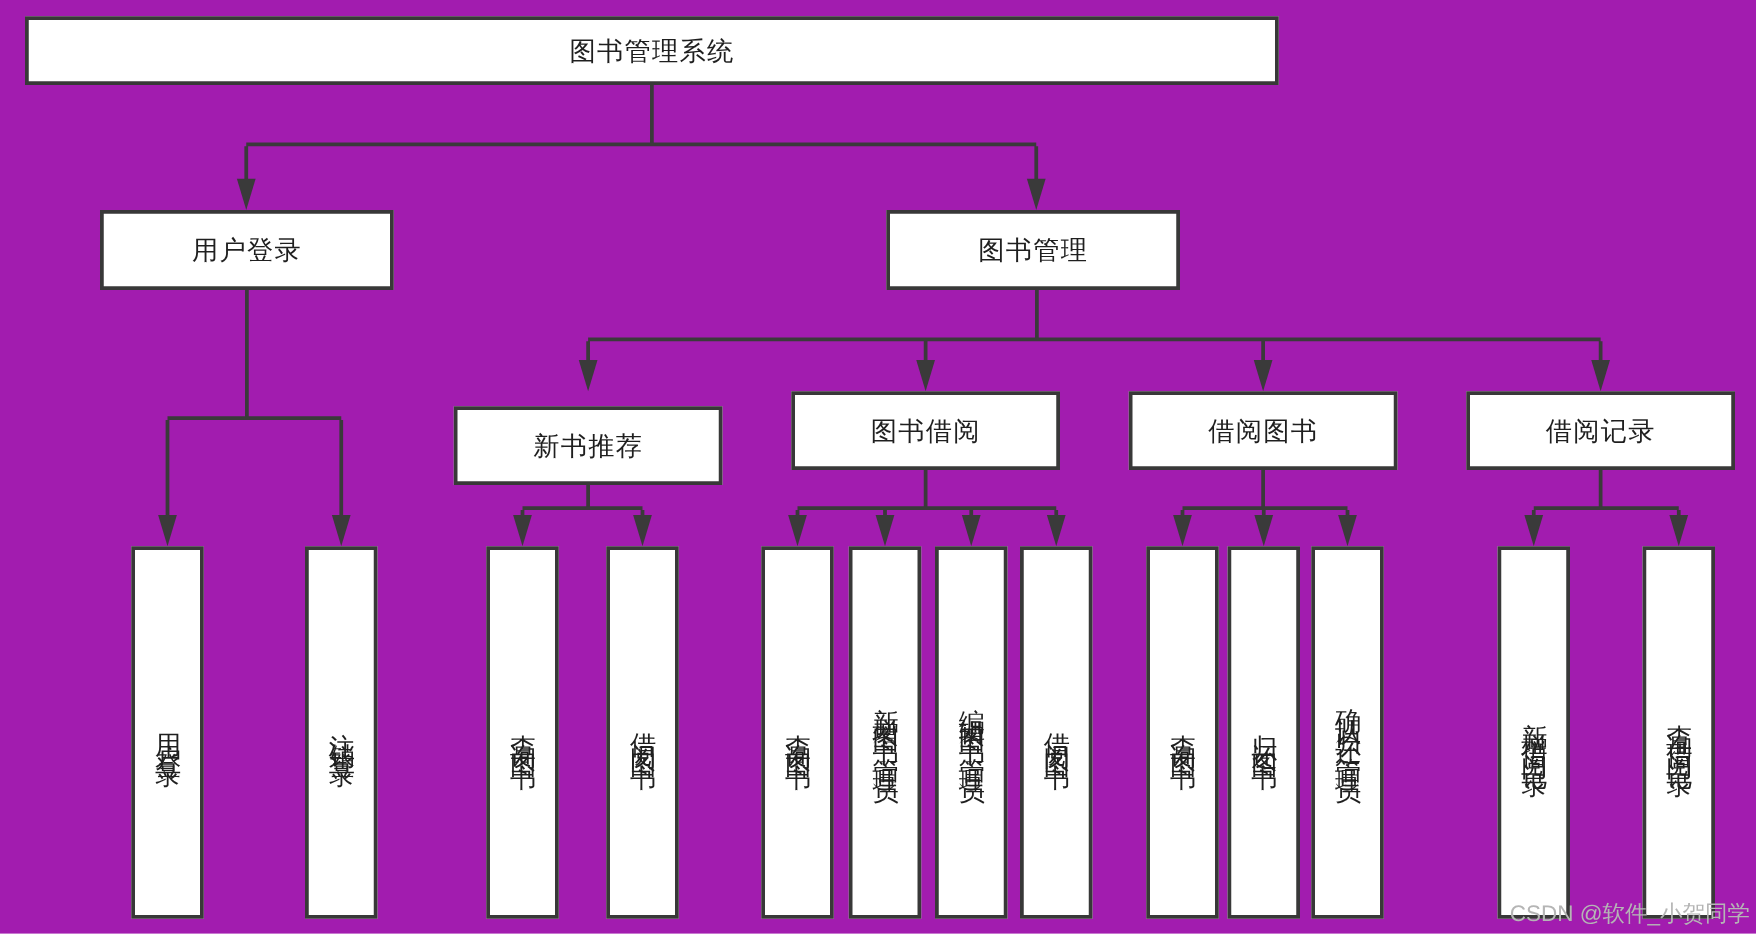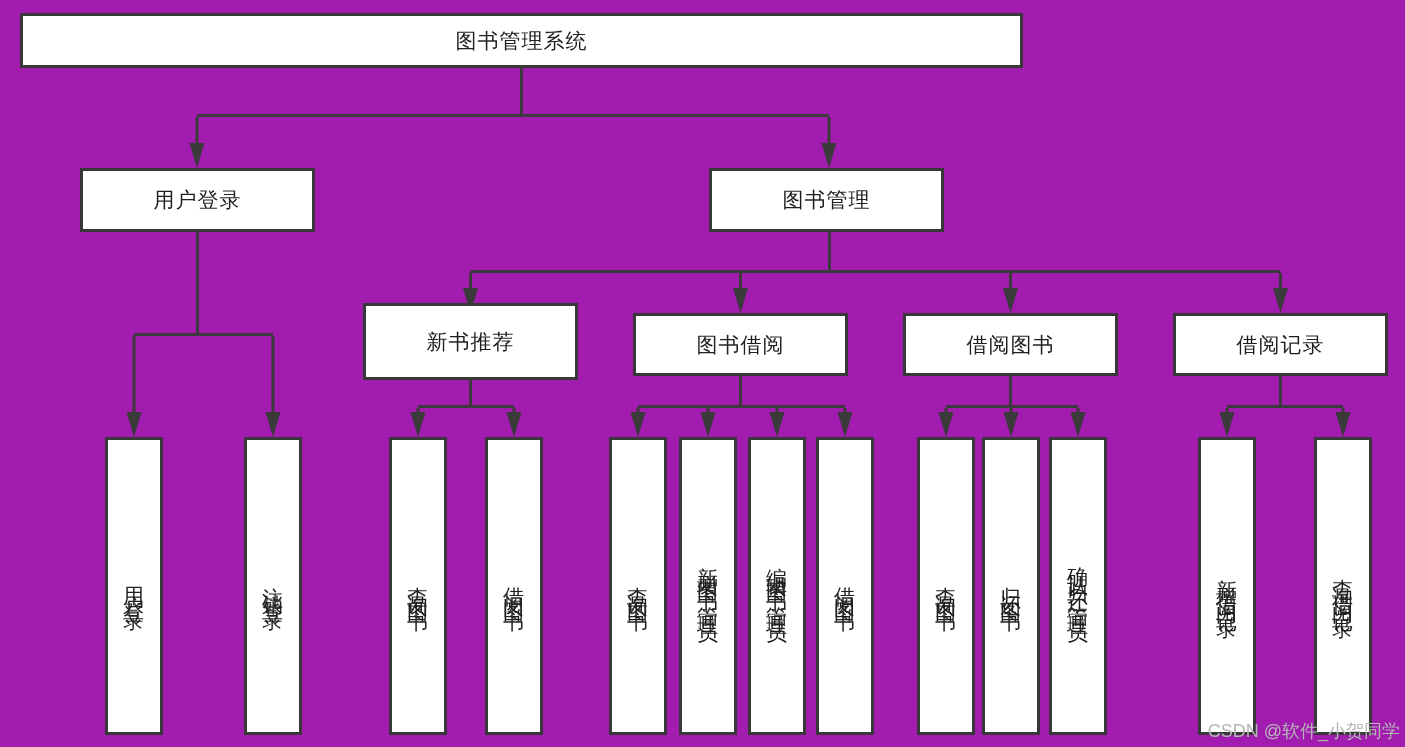--- a/index.html
+++ b/index.html
@@ -114,21 +114,21 @@
     <span class="hlabel">图书管理系统</span>
   </div>
 
   <div class="box" style="left:80px; top:168px; width:235px; height:64px;">
     <span class="hlabel">用户登录</span>
   </div>
   <div class="box" style="left:684px; top:168px; width:235px; height:64px;margin-left:25px;">
     <span class="hlabel">图书管理</span>
   </div>
 
-  <div class="box" style="left:363px; top:303px; width:215px; height:77px;justify-content:center;">
+  <div class="box" style="left:363px; top:325px; width:215px; height:63px;justify-content:center;">
     <span class="hlabel">新书推荐</span>
   </div>
   <div class="box" style="left:633px; top:313px; width:215px; height:63px;">
     <span class="hlabel">图书借阅</span>
   </div>
   <div class="box" style="left:903px; top:313px; width:215px; height:63px;">
     <span class="hlabel">借阅图书</span>
   </div>
   <div class="box" style="left:1173px; top:313px; width:215px; height:63px;">
     <span class="hlabel">借阅记录</span>

